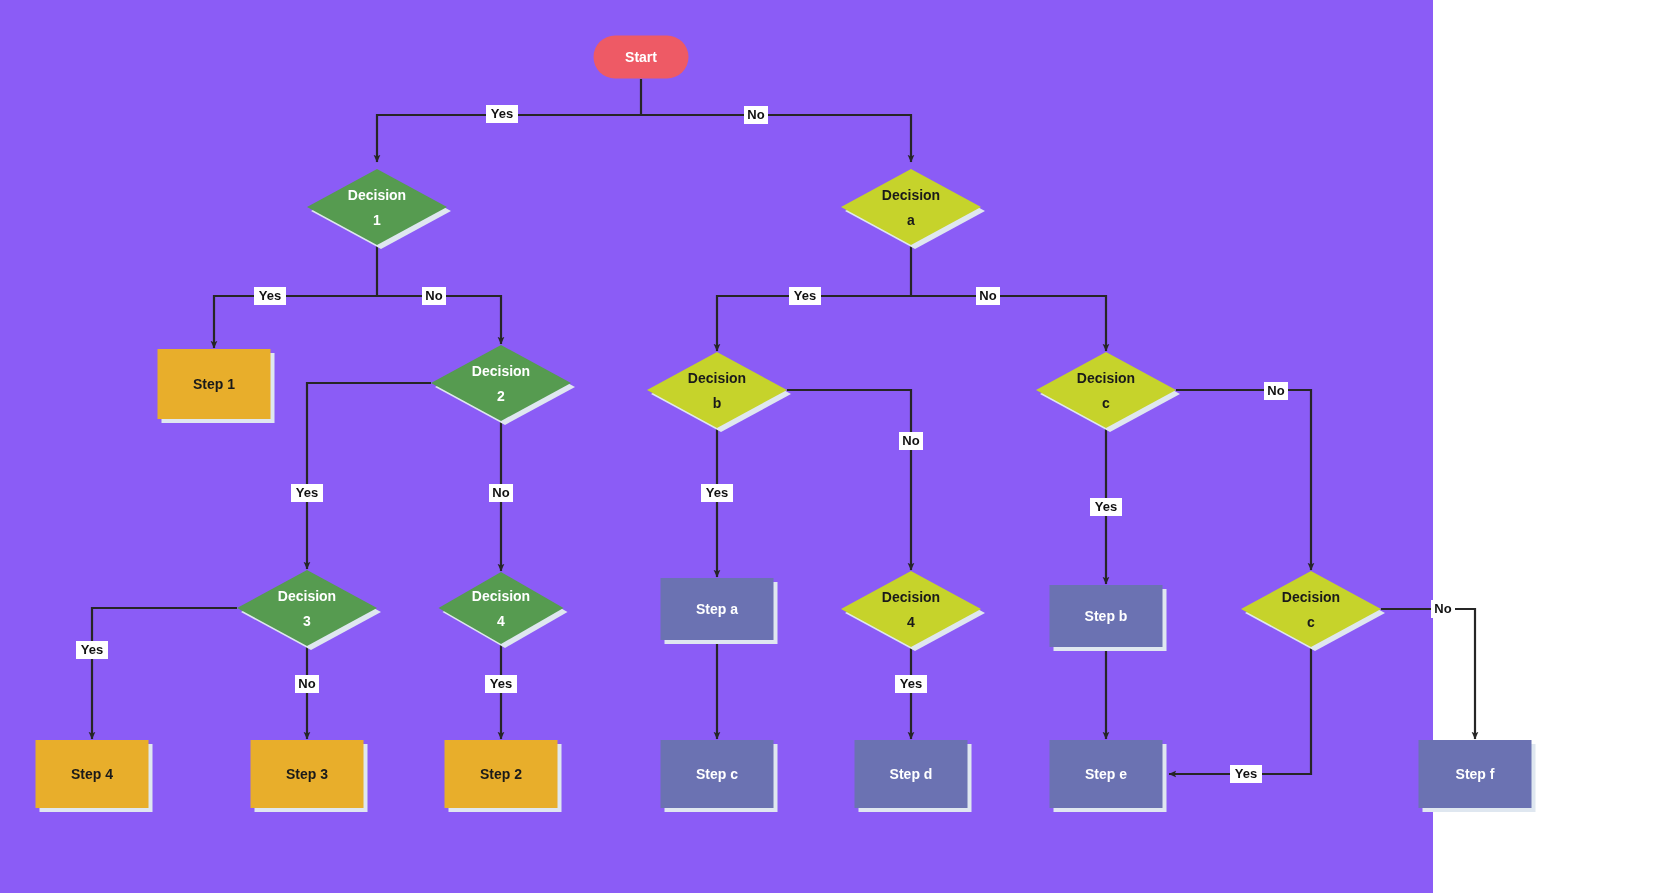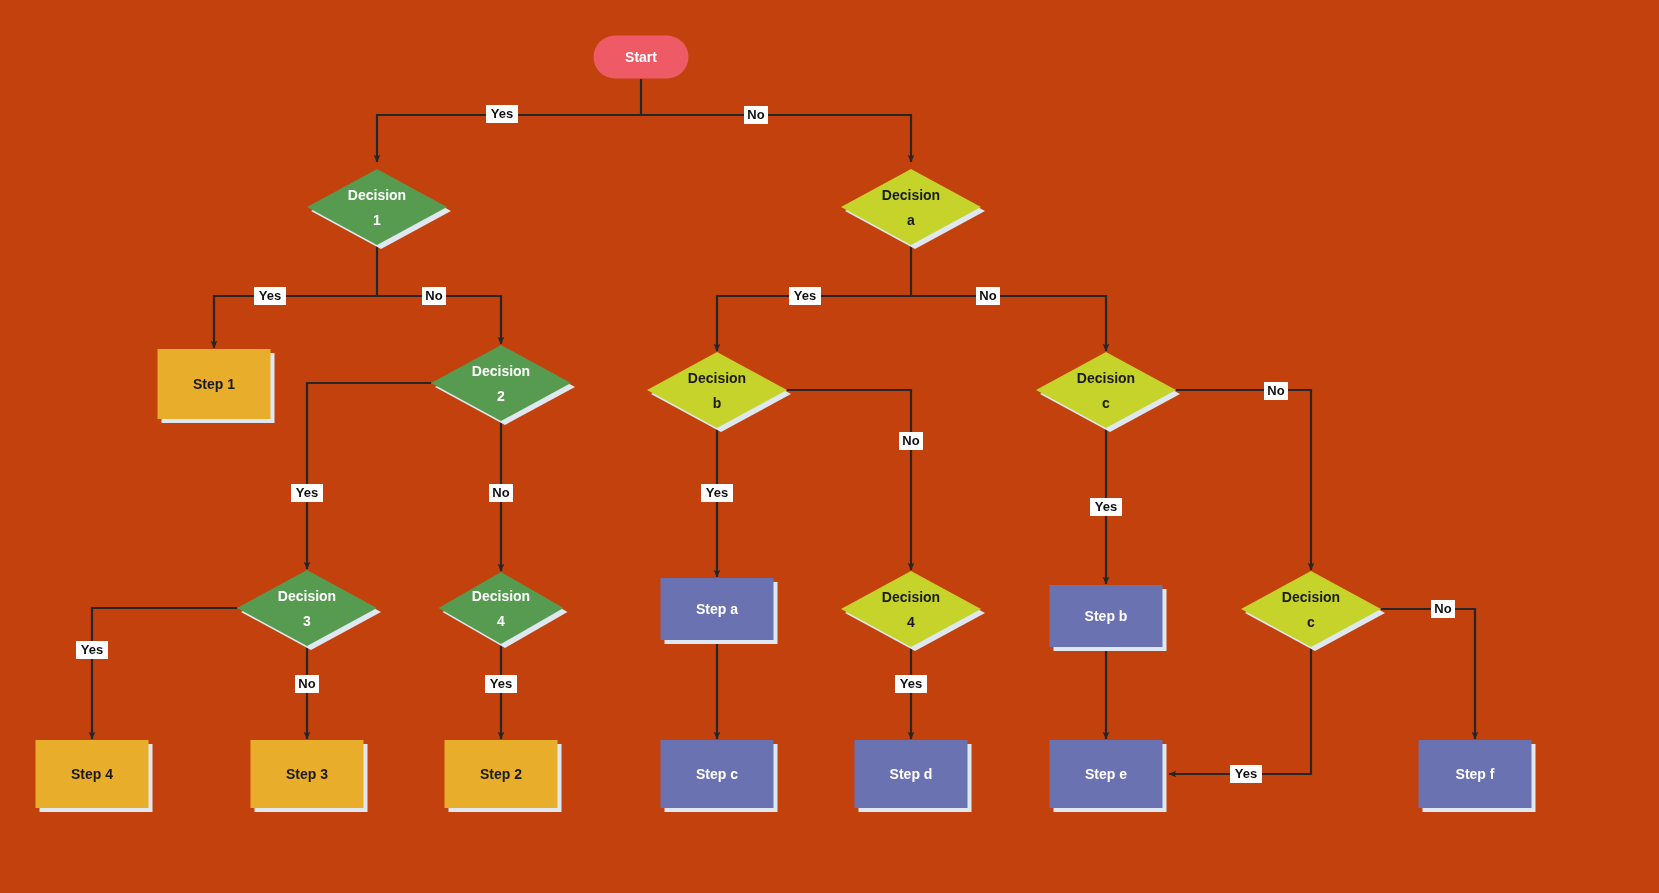--- a/index.html
+++ b/index.html
@@ -8,23 +8,23 @@
     background: #ffffff;
   }
   body {
     width: 1659px;
     height: 893px;
     overflow: hidden;
     font-family: "Liberation Sans", sans-serif;
   }
   #flowchart-root {
     position: relative;
-    width: 1659px;
+    width: 1433px;
     height: 893px;
-    background: #c2410c;
+    background: #8b5cf6;
   }
   svg#diagram {
     position: absolute;
     top: 0;
     left: 0;
     width: 1659px;
     height: 893px;
   }
   .node-label {
     font-family: "Liberation Sans", sans-serif;

